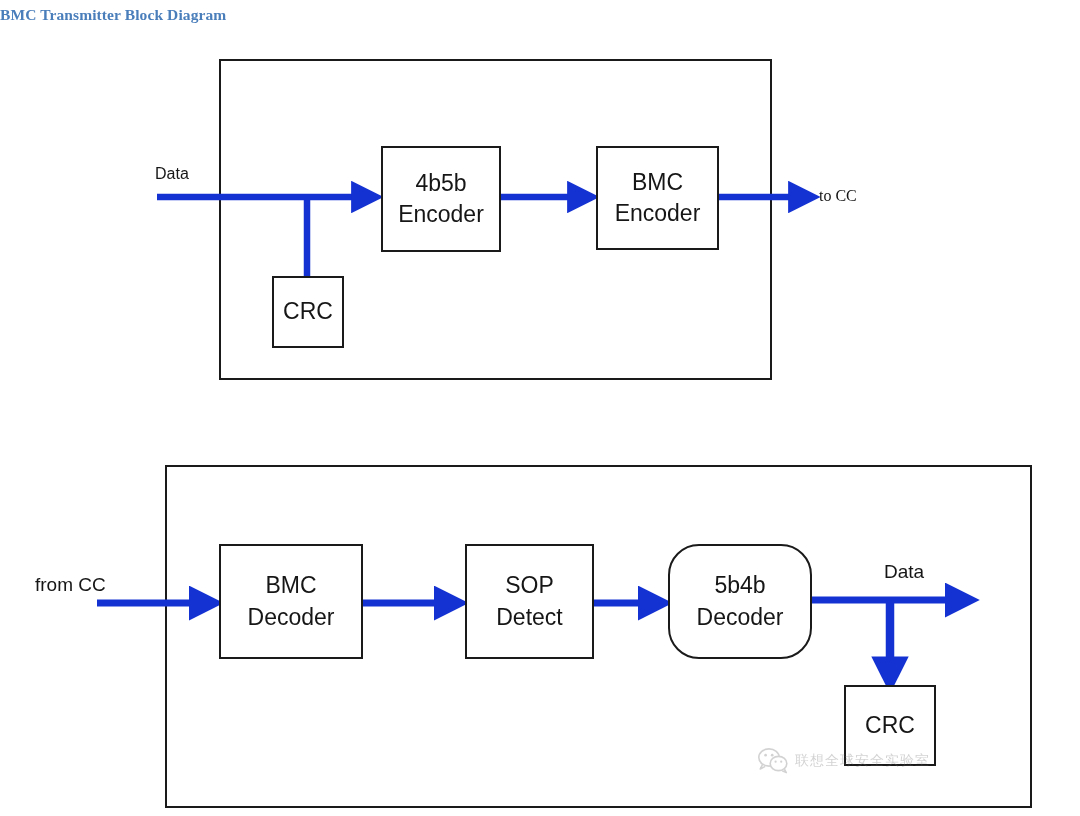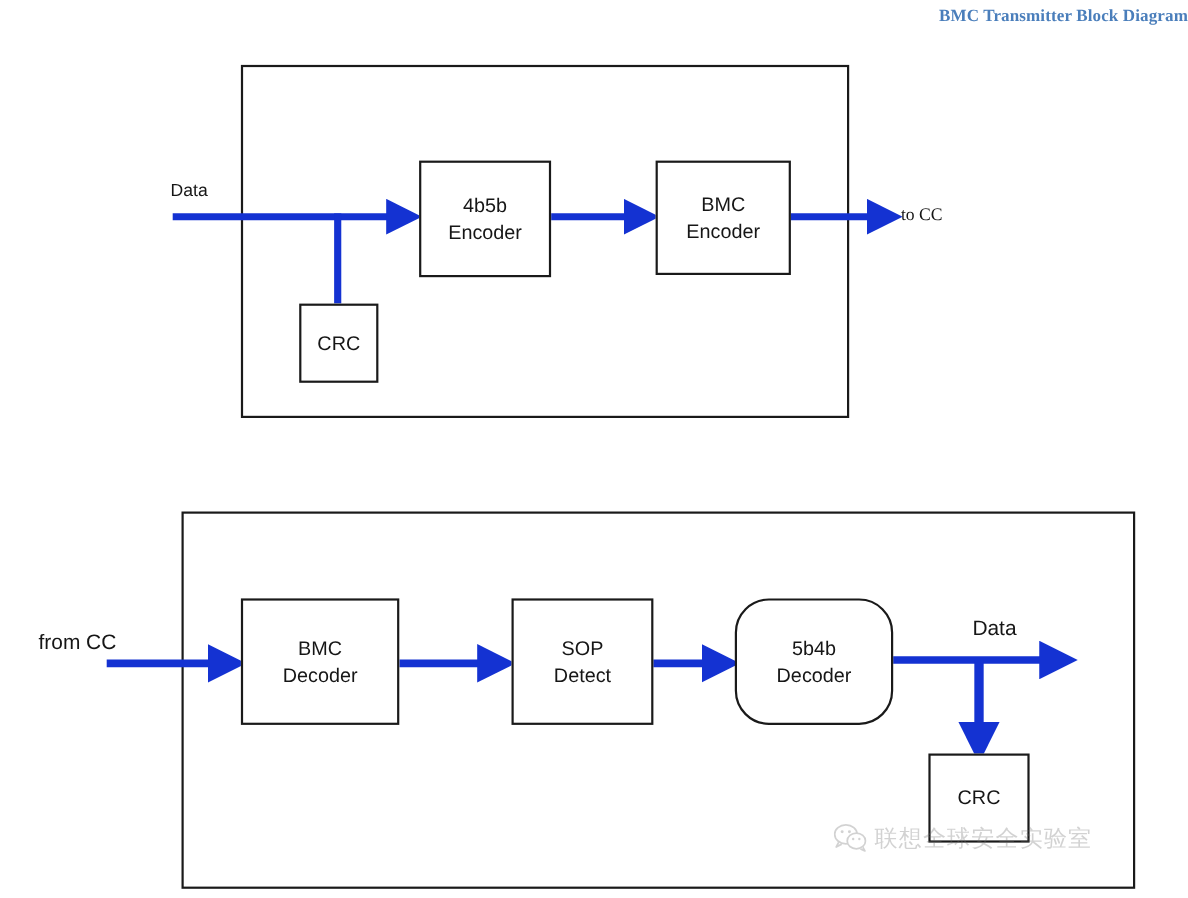--- a/index.html
+++ b/index.html
@@ -19,41 +19,41 @@
     overflow: hidden;
   }
   .diagram-title {
     position: absolute;
     font-family: "Liberation Serif", serif;
     font-weight: bold;
     font-size: 15.5px;
     color: #4A7EBB;
     letter-spacing: 0.1px;
     white-space: nowrap;
-    text-align: right;
+    text-align: left;
     left: 0;
     width: 1080px;
   }
   .outer-frame {
     position: absolute;
     border: 2.2px solid #1a1a1a;
     background: transparent;
     box-sizing: border-box;
   }
   .proc-box {
     position: absolute;
     border: 2.2px solid #1a1a1a;
     background: #ffffff;
     box-sizing: border-box;
     display: flex;
     flex-direction: column;
     align-items: center;
     justify-content: center;
     line-height: 1.35;
-    font-size: 18px;
+    font-size: 23px;
     color: #161616;
     z-index: 5;
   }
   .proc-box .line1, .proc-box .line2 {
     display: block;
     white-space: nowrap;
   }
   .io-label {
     position: absolute;
     font-size: 19px;
@@ -78,21 +78,21 @@
     position: absolute;
     display: flex;
     align-items: center;
     gap: 7px;
     opacity: 0.30;
     z-index: 8;
     pointer-events: none;
   }
   .watermark .wm-text {
     font-family: "DejaVu Sans", sans-serif;
-    font-size: 21px;
+    font-size: 14px;
     color: #6e6e6e;
     letter-spacing: 1px;
     white-space: nowrap;
   }
   .watermark .wm-logo svg { display: block; }
 </style>
 </head>
 <body>
 
 <div id="canvas">

